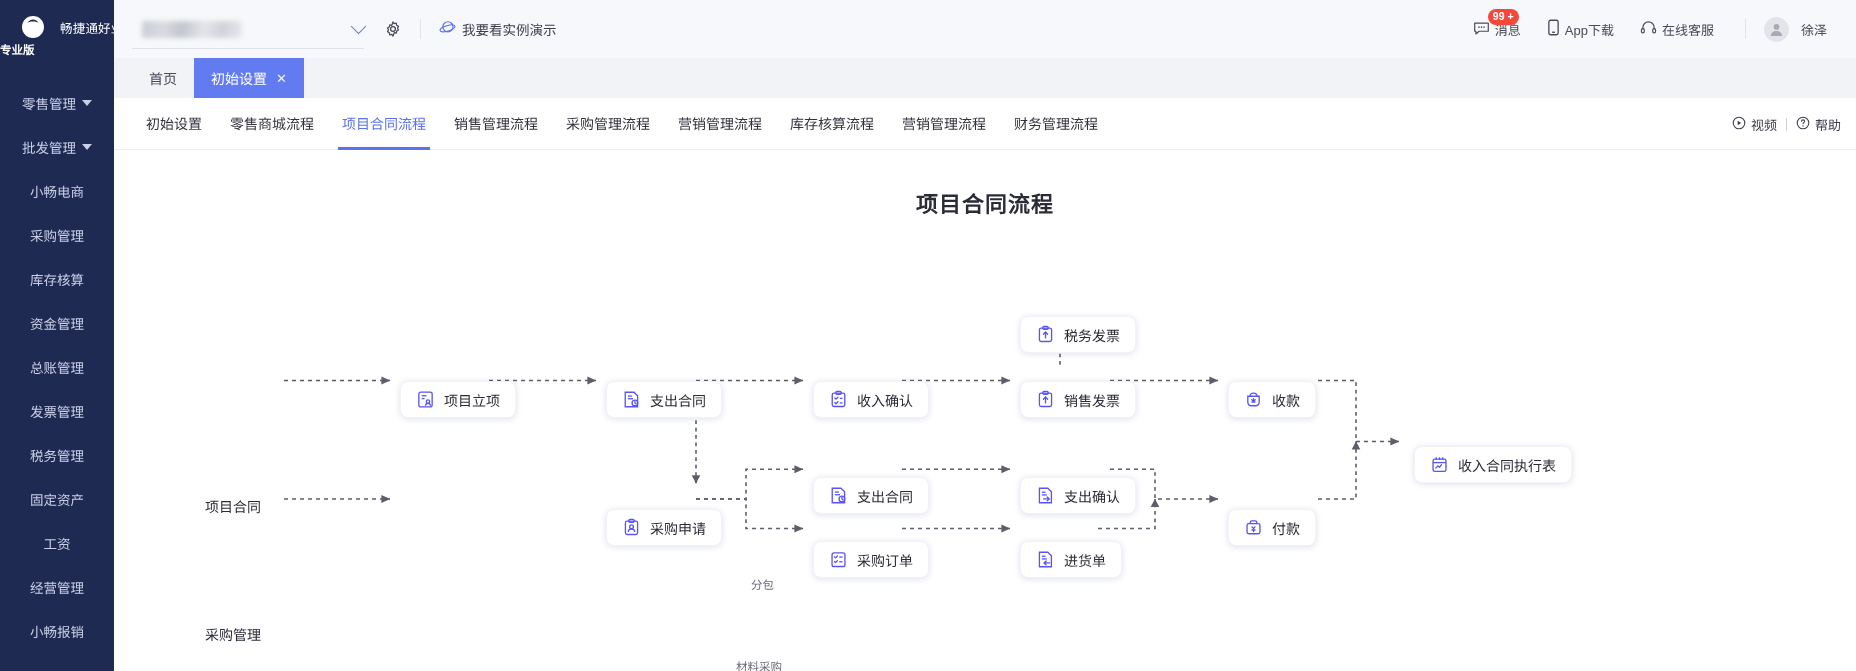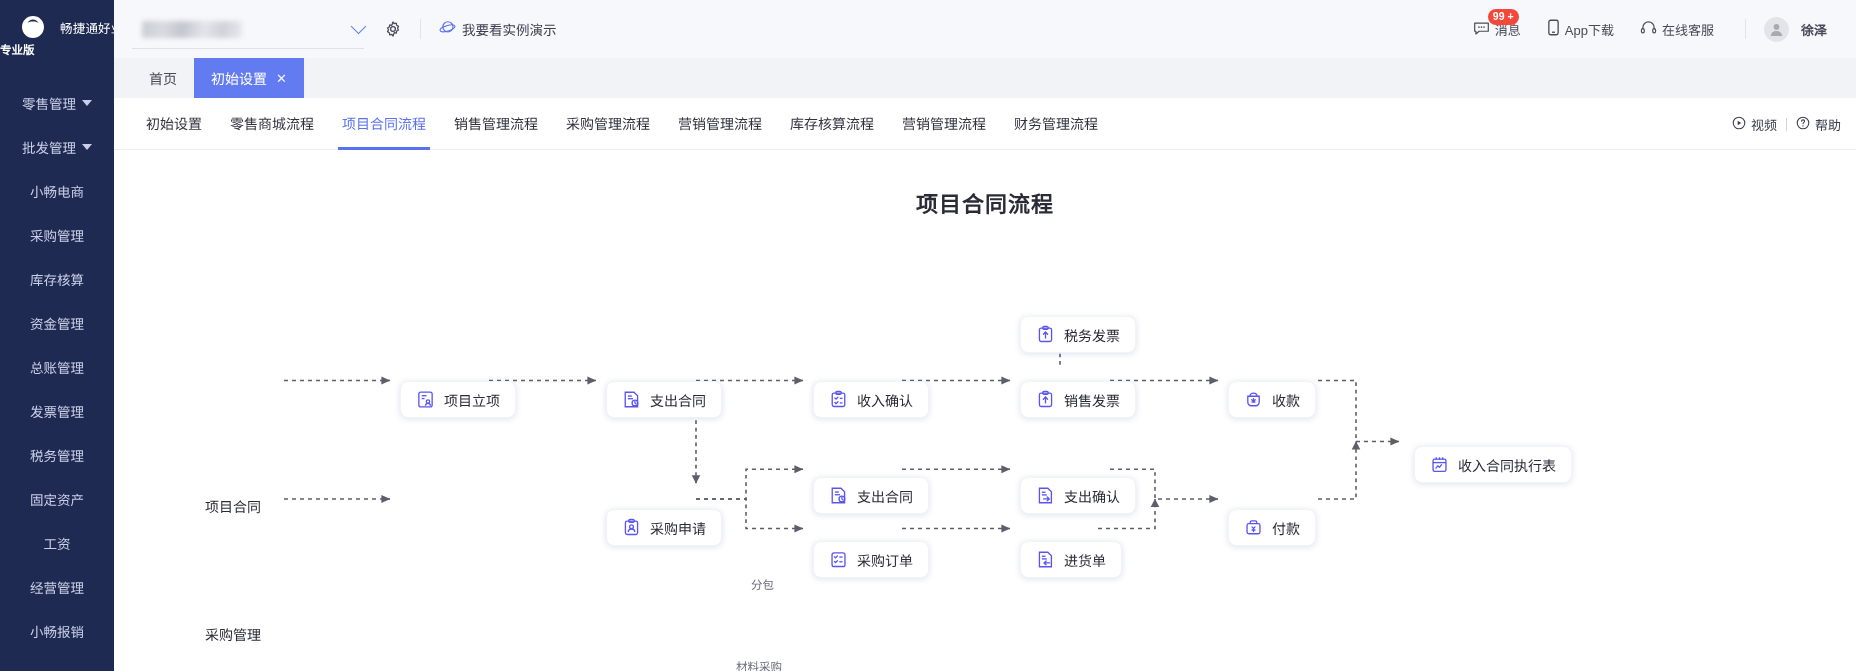--- a/index.html
+++ b/index.html
@@ -271,21 +271,21 @@
               <path d="M3.4 12.2V10a6.6 6.6 0 0 1 13.2 0v2.2"></path>
               <rect x="1.7" y="11.3" width="3.3" height="5" rx="1.5"></rect>
               <rect x="15" y="11.3" width="3.3" height="5" rx="1.5"></rect>
             </svg>
           </span>
           <span>在线客服</span>
         </div>
 
         <span class="vdiv"></span>
 
-        <div class="tr-item" style="padding-left:0;font-weight:bold;">
+        <div class="tr-item" style="padding-left:0;">
           <span class="avatar">
             <svg width="15" height="15" viewBox="0 0 16 16" fill="#a7a9b4">
               <circle cx="8" cy="5.2" r="3"></circle>
               <path d="M1.9 15c0-3.3 2.7-5.4 6.1-5.4s6.1 2.1 6.1 5.4z"></path>
             </svg>
           </span>
           <span class="user-name">徐泽</span>
         </div>
       </div>
     </header>

